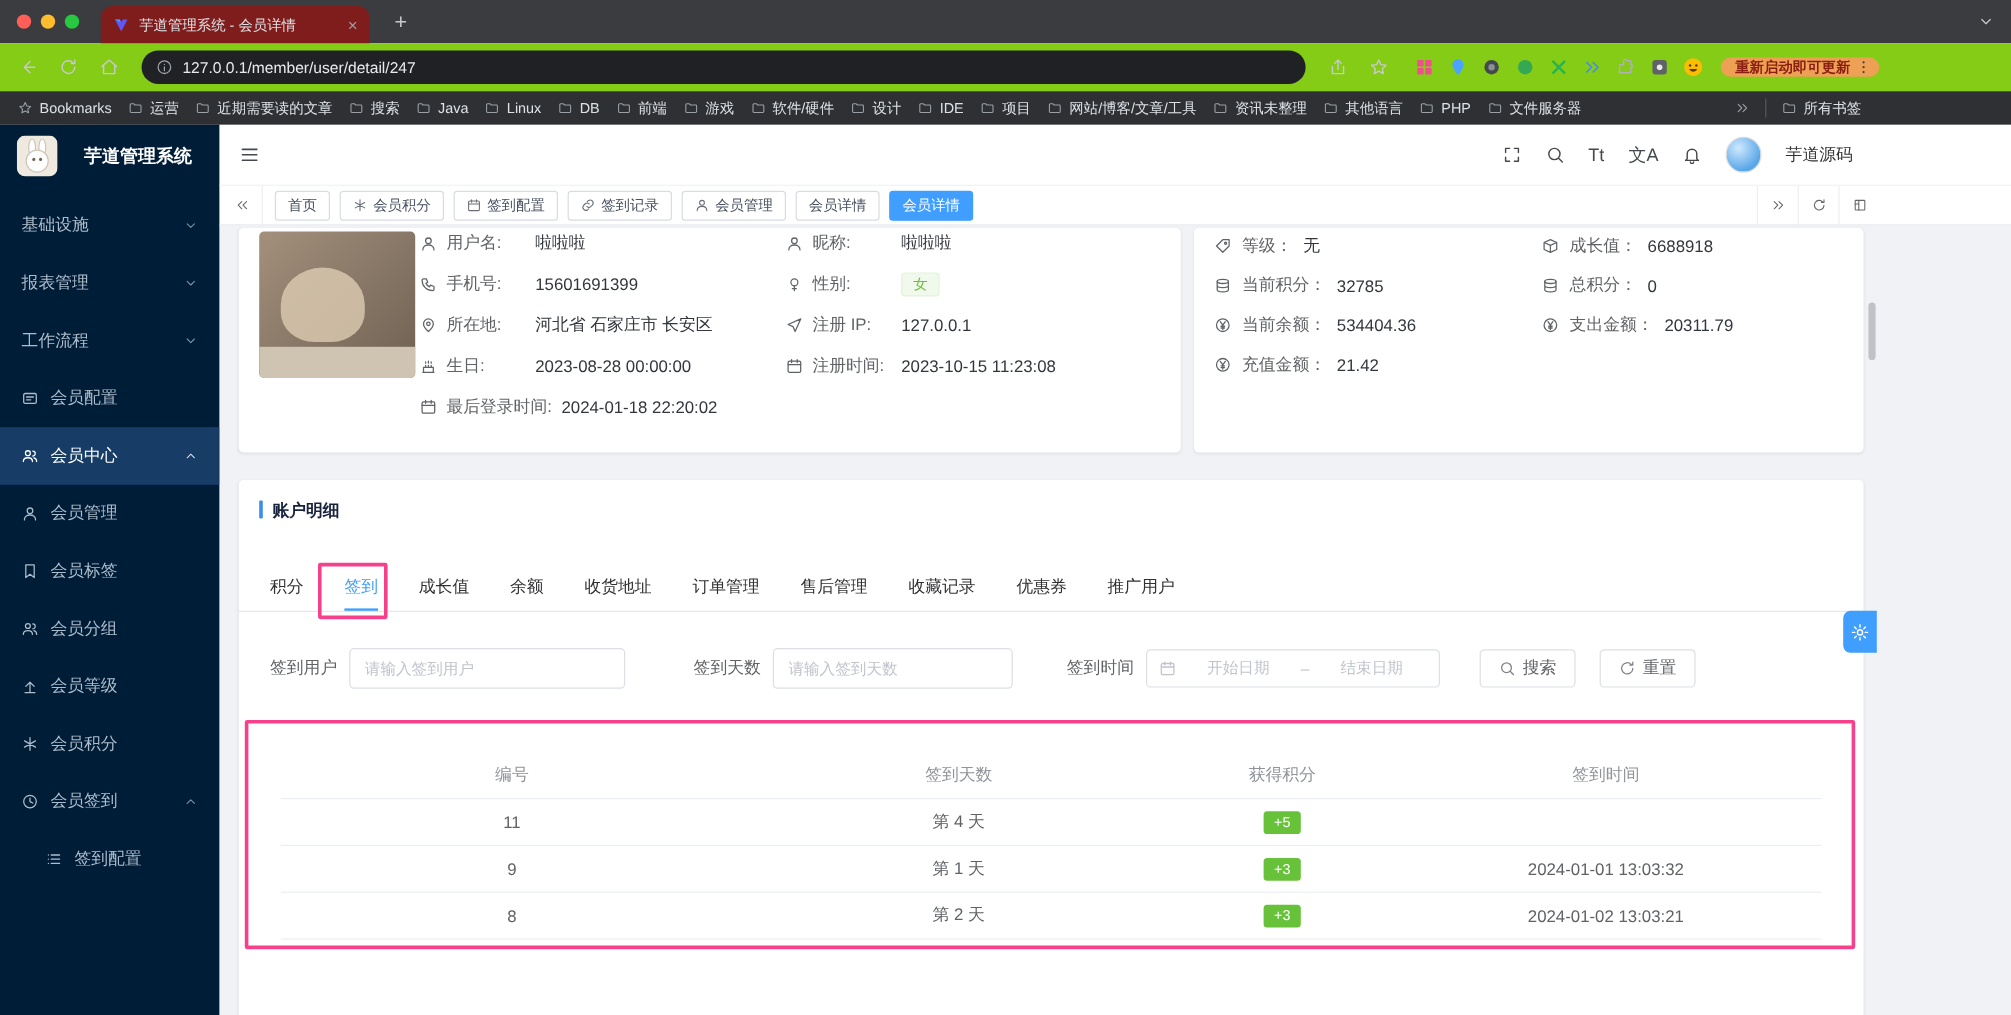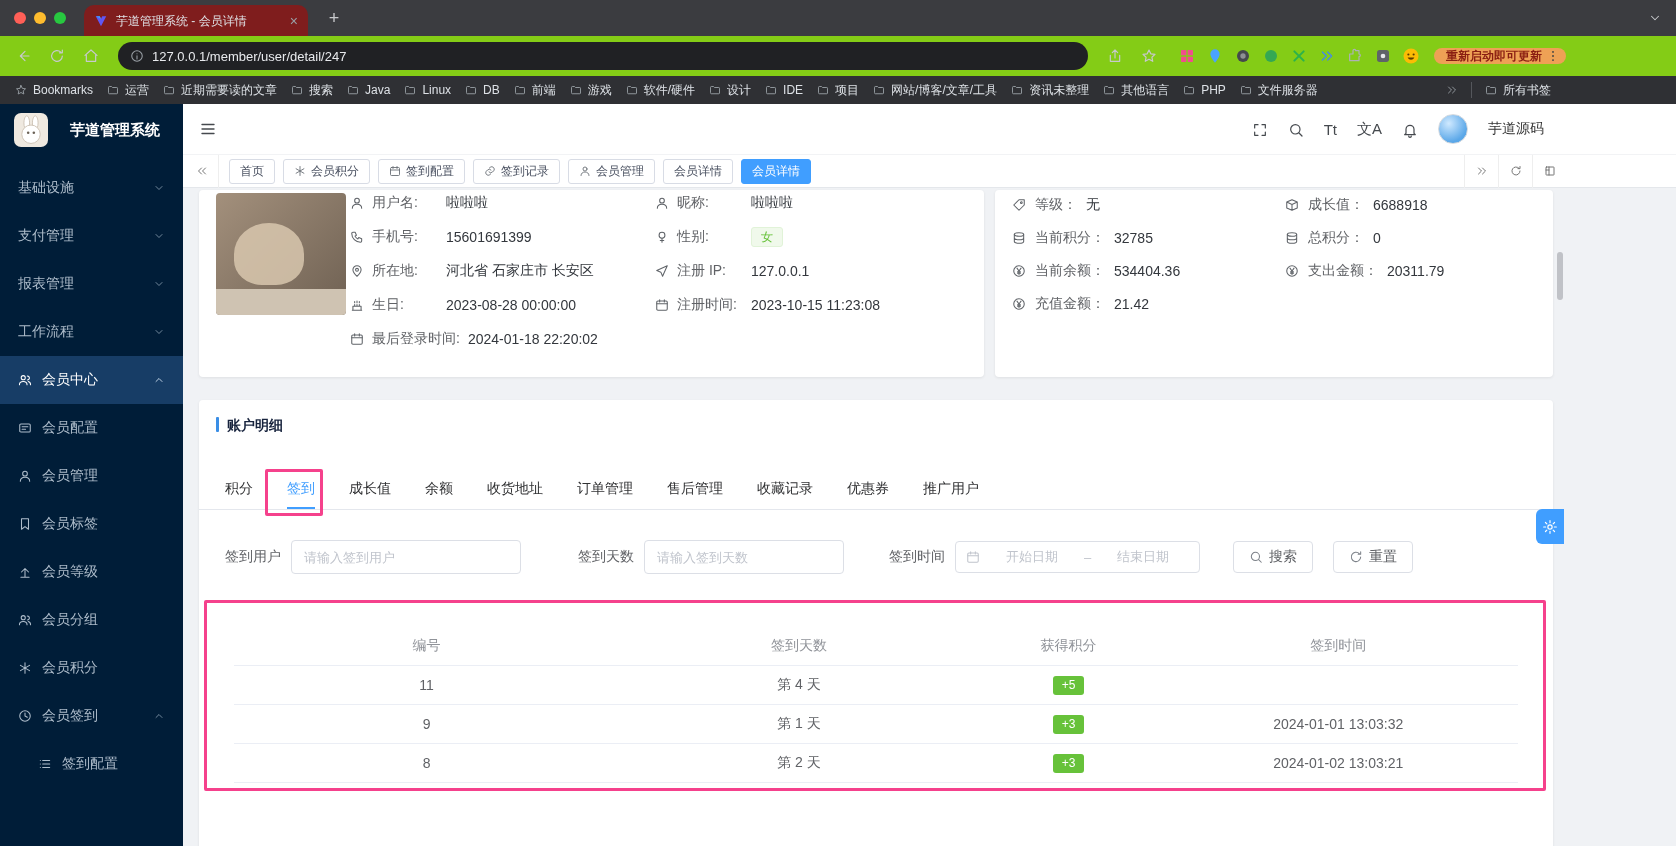--- a/index.html
+++ b/index.html
@@ -511,75 +511,69 @@
       <span class="logo-title">芋道管理系统</span>
     </div>
     <div class="menu">
       <div class="mi">
           <span>基础设施</span>
           <svg class="ic ic12 chev">
             <use href="#i-chevd"></use>
           </svg>
         </div>
       <div class="mi">
-          <span>支付管理</span>
-          <svg class="ic ic12 chev">
-            <use href="#i-chevd"></use>
-          </svg>
-        </div>
-      <div class="mi">
           <span>报表管理</span>
           <svg class="ic ic12 chev">
             <use href="#i-chevd"></use>
           </svg>
         </div>
       <div class="mi">
           <span>工作流程</span>
           <svg class="ic ic12 chev">
             <use href="#i-chevd"></use>
           </svg>
         </div>
+      <div class="mi">
+          <svg class="ic">
+            <use href="#i-card"></use>
+          </svg>
+          <span>会员配置</span>
+        </div>
       <div class="mi active">
           <svg class="ic">
             <use href="#i-users"></use>
           </svg>
           <span>会员中心</span>
           <svg class="ic ic12 chev">
             <use href="#i-chevu"></use>
           </svg>
         </div>
       <div class="mi">
           <svg class="ic">
-            <use href="#i-card"></use>
-          </svg>
-          <span>会员配置</span>
-        </div>
-      <div class="mi">
-          <svg class="ic">
             <use href="#i-person"></use>
           </svg>
           <span>会员管理</span>
         </div>
       <div class="mi">
           <svg class="ic">
             <use href="#i-bookmark"></use>
           </svg>
           <span>会员标签</span>
         </div>
       <div class="mi">
           <svg class="ic">
+            <use href="#i-users"></use>
+          </svg>
+          <span>会员分组</span>
+        </div>
+      <div class="mi">
+          <svg class="ic">
             <use href="#i-levelup"></use>
           </svg>
           <span>会员等级</span>
-        </div>
-      <div class="mi">
-          <svg class="ic">
-            <use href="#i-users"></use>
-          </svg>
-          <span>会员分组</span>
         </div>
       <div class="mi">
           <svg class="ic">
             <use href="#i-ast"></use>
           </svg>
           <span>会员积分</span>
         </div>
       <div class="mi">
           <svg class="ic">
             <use href="#i-clock"></use>

